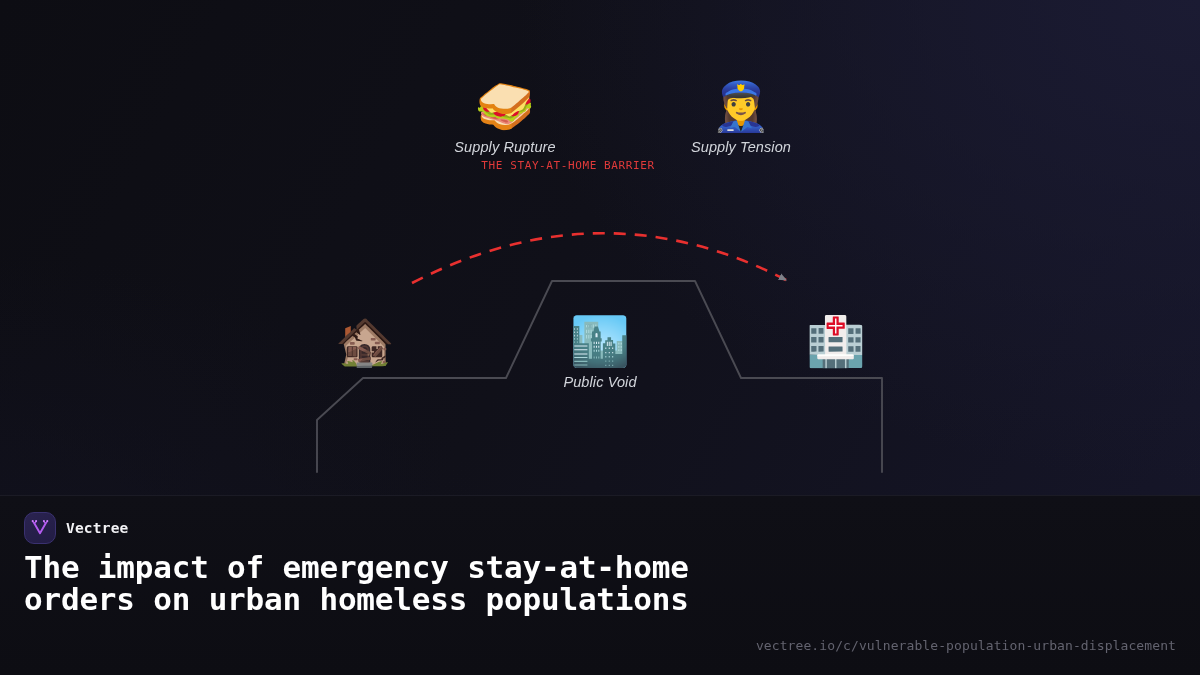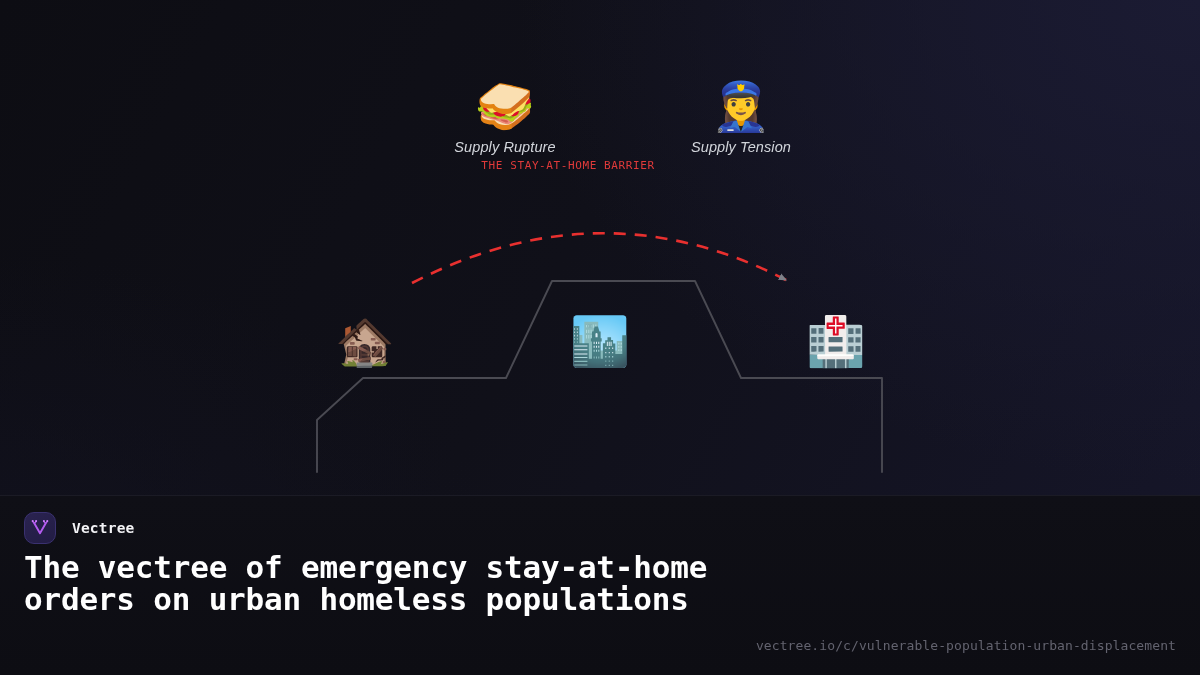--- a/index.html
+++ b/index.html
@@ -76,21 +76,21 @@
     background: linear-gradient(180deg, #0f0f16 0%, #0d0d13 100%);
     border-top: 1px solid #1b1b25;
     box-sizing: border-box;
   }
   #brand {
     position: absolute;
     left: 24px;
     top: 16px;
     display: flex;
     align-items: center;
-    gap: 16px;
+    gap: 10px;
   }
   #brand-mark {
     width: 32px;
     height: 32px;
     border-radius: 10px;
     background: linear-gradient(150deg, #2a2350 0%, #221c44 100%);
     border: 1px solid #3a3170;
     display: flex;
     align-items: center;
     justify-content: center;
@@ -157,20 +157,21 @@
       <span class="node-emoji" style="font-size:48px;">👮‍♀️</span>
       <span class="node-label">Supply Tension</span>
     </div>
 
     <div class="node" style="left:365px; top:317px;">
       <span class="node-emoji" style="font-size:48px;">🏚️</span>
     </div>
 
     <div class="node" style="left:600px; top:317px;">
       <span class="node-emoji" style="font-size:48px;">🏙️</span>
+      <span class="node-label">Public Void</span>
     </div>
 
     <div class="node" style="left:836px; top:317px;">
       <span class="node-emoji" style="font-size:48px;">🏥</span>
     </div>
 
   </div>
 
   <div id="footer">
 
@@ -182,19 +183,19 @@
           <path d="M15.6 5.6 L13.9 3.4 M15.6 5.6 L17.3 3.4" fill="none" stroke="#b45cf0" stroke-width="1.3" stroke-linecap="round"></path>
           <circle cx="2.7" cy="3.1" r="1.05" fill="#d07bff"></circle>
           <circle cx="6.1" cy="3.1" r="1.05" fill="#d07bff"></circle>
           <circle cx="13.9" cy="3.1" r="1.05" fill="#d07bff"></circle>
           <circle cx="17.3" cy="3.1" r="1.05" fill="#d07bff"></circle>
         </svg>
       </div>
       <span id="brand-name">Vectree</span>
     </div>
 
-    <div id="headline">The vectree of emergency stay-at-home orders on urban homeless populations</div>
+    <div id="headline">The impact of emergency stay-at-home orders on urban homeless populations</div>
 
     <div id="url">vectree.io/c/vulnerable-population-urban-displacement</div>
 
   </div>
 
 </div>
 
 </body></html>

